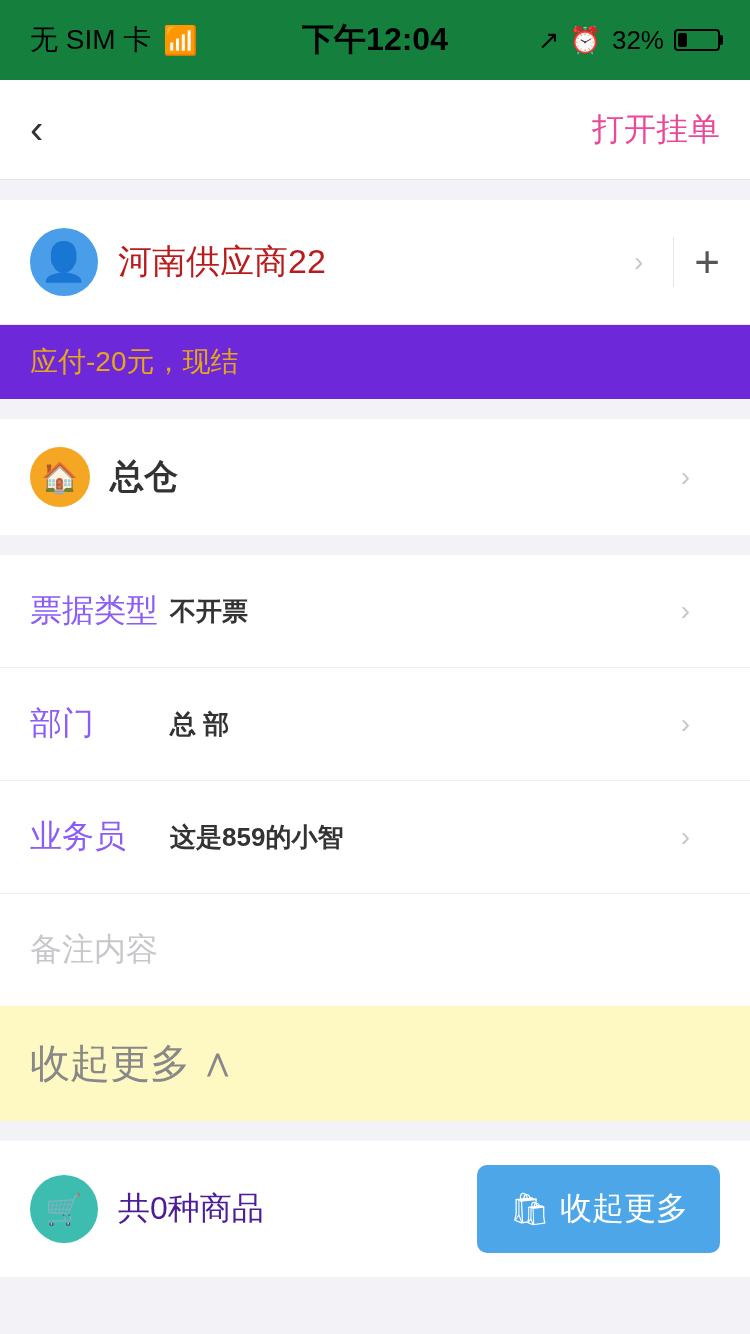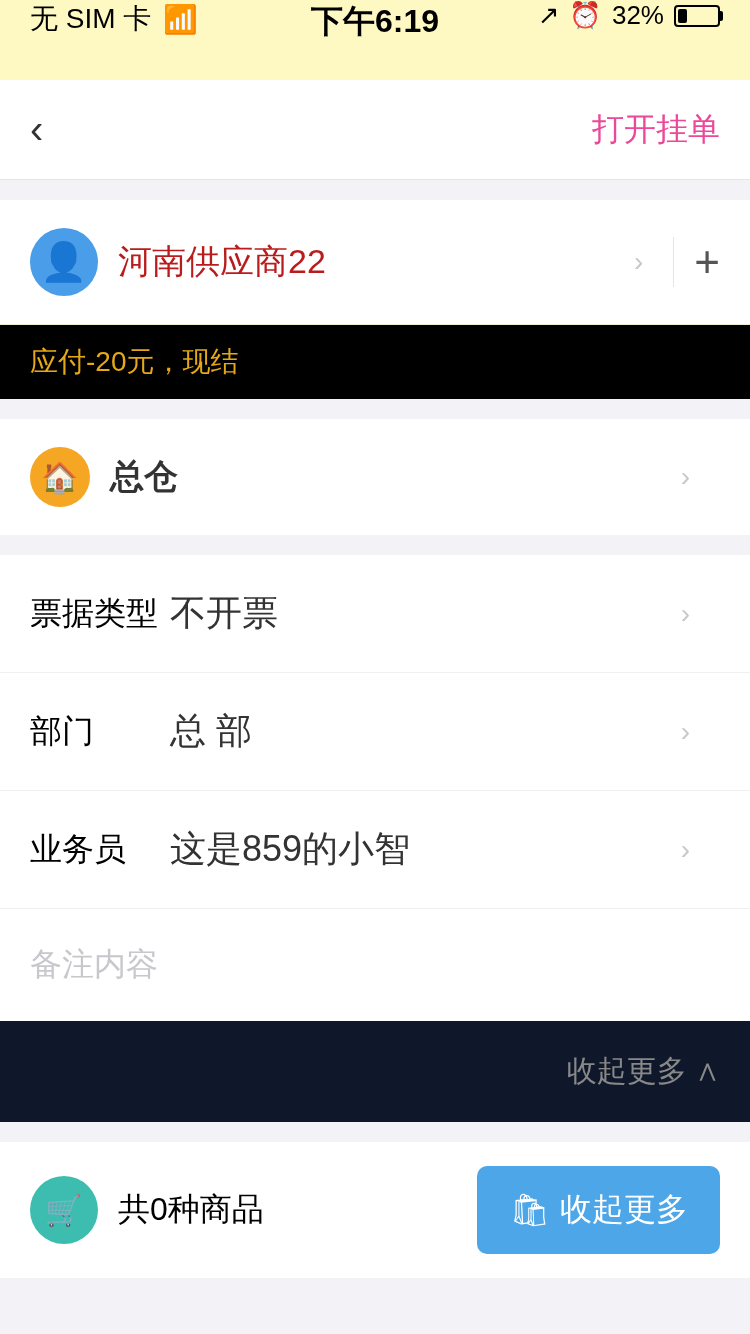--- a/index.html
+++ b/index.html
@@ -11,23 +11,23 @@
       font-family: -apple-system, 'PingFang SC', 'Helvetica Neue', Arial, sans-serif;
       background: #f2f2f7;
       font-size: 32px;
       color: #333;
     }
 
     
     .status-bar {
       width: 750px;
       height: 80px;
-      background: #fef9c3;
-      display: flex;
-      align-items: flex-start;
+      background: #15803d;
+      display: flex;
+      align-items: center;
       justify-content: space-between;
       padding: 0 30px;
       font-size: 28px;
       font-weight: 500;
       color: #000;
     }
     .status-left {
       display: flex;
       align-items: center;
       gap: 12px;
@@ -151,21 +151,21 @@
       font-size: 44px;
       color: #555;
       font-weight: 300;
       cursor: pointer;
       padding-left: 20px;
       border-left: 1px solid #e5e5e5;
     }
 
     
     .notice-bar {
-      background: #000000;
+      background: #6d28d9;
       padding: 18px 30px;
       font-size: 28px;
       color: #e6a817;
       border-top: 1px solid #f0ead0;
     }
 
     
     .warehouse-row {
       display: flex;
       align-items: center;
@@ -196,41 +196,42 @@
       align-items: center;
       padding: 34px 30px;
       border-bottom: 1px solid #f0f0f0;
       background: #fff;
     }
     .form-row:last-child {
       border-bottom: none;
     }
     .form-label {
       font-size: 32px;
-      color: #000000;
+      color: #8b5cf6;
       width: 140px;
       flex-shrink: 0;
     }
     .form-value {
       flex: 1;
-      font-size: 36px;
-      color: #333;
+      font-size: 26px;
+      color: #333;
+      font-weight: bold;
     }
     .form-placeholder {
       flex: 1;
       font-size: 32px;
       color: #c7c7cc;
     }
 
     
     .collapse-row {
-      background: #0f172a;
-      text-align: right;
+      background: #fef9c3;
+      text-align: left;
       padding: 30px;
-      font-size: 30px;
+      font-size: 40px;
       color: #888;
       cursor: pointer;
     }
 
     
     .product-bar {
       background: #fff;
       display: flex;
       align-items: center;
       padding: 24px 30px;
@@ -245,21 +246,21 @@
       align-items: center;
       justify-content: center;
       margin-right: 20px;
       flex-shrink: 0;
       font-size: 30px;
       color: #fff;
     }
     .product-count {
       flex: 1;
       font-size: 32px;
-      color: #000000;
+      color: #4c1d95;
     }
     .select-goods-btn {
       background: #4da6e8;
       color: #fff;
       border: none;
       border-radius: 10px;
       padding: 22px 32px;
       font-size: 32px;
       cursor: pointer;
       display: flex;
@@ -269,21 +270,21 @@
     }
   </style>
 </head>
 <body>
 
 <div class="status-bar">
   <div class="status-left">
     <span>无 SIM 卡</span>
     <span class="wifi-icon">📶</span>
   </div>
-  <div class="status-center">下午6:19</div>
+  <div class="status-center">下午12:04</div>
   <div class="status-right">
     <span>↗</span>
     <span>⏰</span>
     <span>32%</span>
     <div class="battery-box">
       <div class="battery-fill"></div>
     </div>
   </div>
 </div>
 

